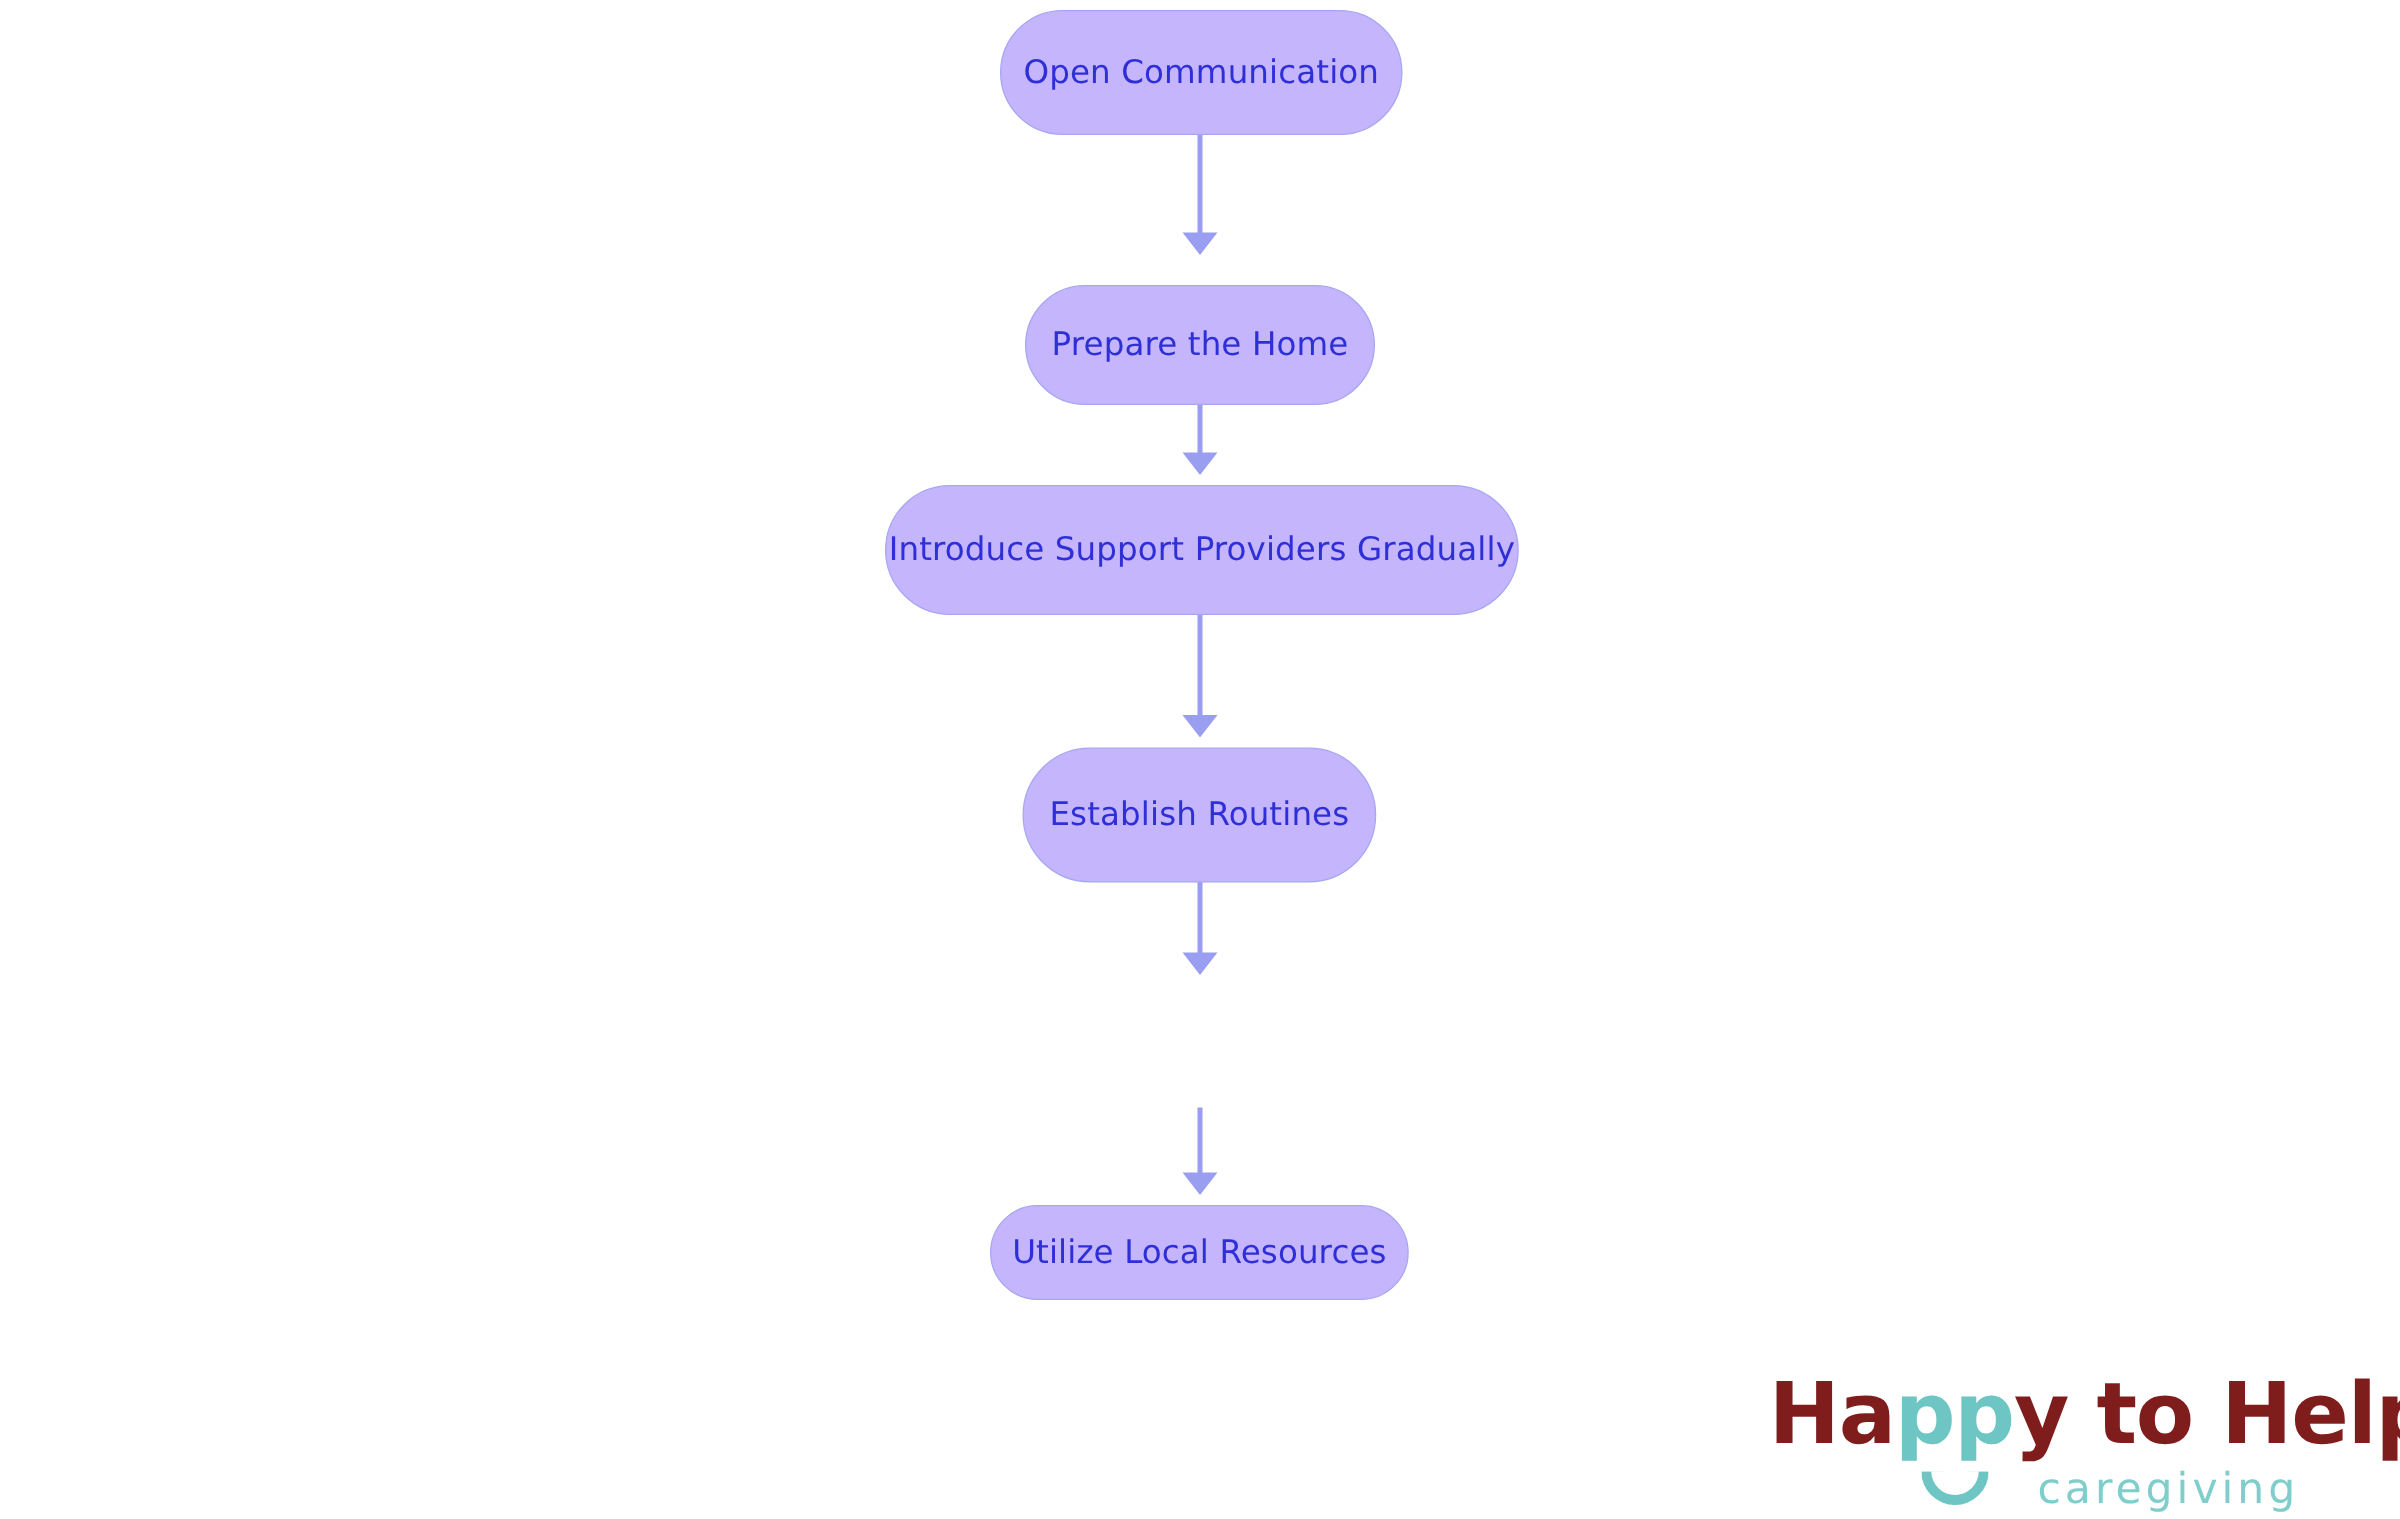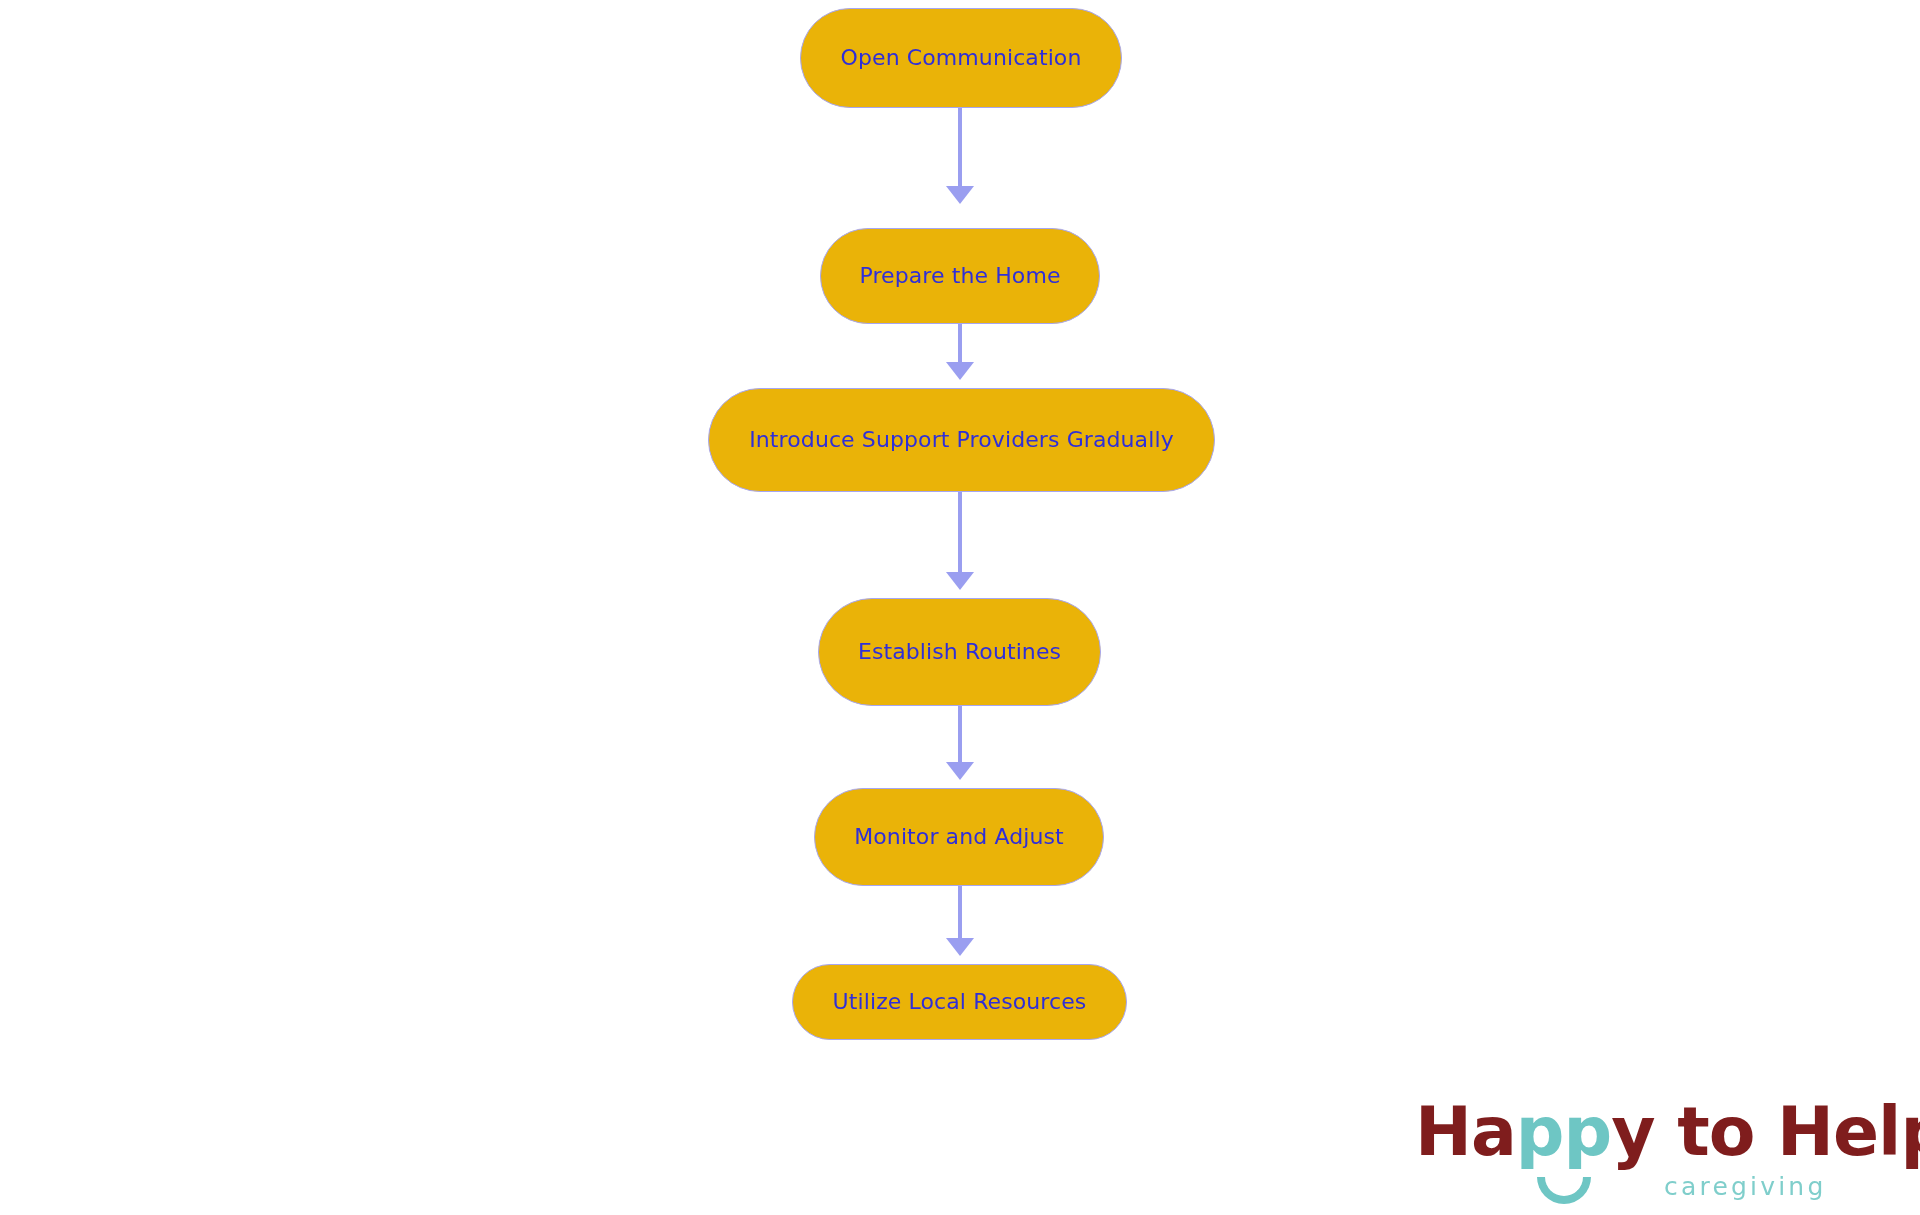--- a/index.html
+++ b/index.html
@@ -20,28 +20,28 @@
     left: 0;
     top: 0;
     width: 1920px;
     height: 1215px;
   }
 
   
   .node {
     position: absolute;
     box-sizing: border-box;
-    background: #eab308;
+    background: #c4b5fd;
     border: 1.5px solid #a6a6f2;
     border-radius: 999px;
     display: flex;
     align-items: center;
     justify-content: center;
     color: #2f2fd8;
-    font-size: 22px;
+    font-size: 26px;
     font-weight: 400;
     letter-spacing: 0.1px;
     white-space: nowrap;
   }
   .node-label {
     display: block;
     line-height: 1;
   }
 
   #node-0 { left: 800px;  top: 8px;    width: 322px; height: 100px; }
@@ -108,27 +108,26 @@
     box-sizing: border-box;
     border: 8px solid #6ec6c4;
     border-top: none;
     border-bottom-left-radius: 54px 54px;
     border-bottom-right-radius: 54px 54px;
   }
   #tagline {
     position: absolute;
     left: 215px;
     top: 76px;
-    font-size: 25px;
+    font-size: 34px;
     font-weight: 400;
     letter-spacing: 3.2px;
     color: #7fcecb;
     line-height: 1;
     white-space: nowrap;
-    margin-left: 34px;
   }
 </style>
 </head>
 <body>
 
 <div id="flow-canvas">
 
   <div class="connector" id="conn-0"></div>
   <div class="arrow-head" id="arrow-0"></div>
 
@@ -153,23 +152,20 @@
   </div>
 
   <div class="node" id="node-2">
     <span class="node-label">Introduce Support Providers Gradually</span>
   </div>
 
   <div class="node" id="node-3">
     <span class="node-label">Establish Routines</span>
   </div>
 
-  <div class="node" id="node-4">
-    <span class="node-label">Monitor and Adjust</span>
-  </div>
 
   <div class="node" id="node-5">
     <span class="node-label">Utilize Local Resources</span>
   </div>
 
 </div>
 
 <div id="brand-logo">
   <div id="wordmark"><span class="coral">Ha</span><span class="teal">pp</span><span class="coral">y</span><span class="coral"> to </span><span class="coral">H</span><span class="coral">el</span><span class="coral">p</span></div>
   <div id="smile-arc"></div>

